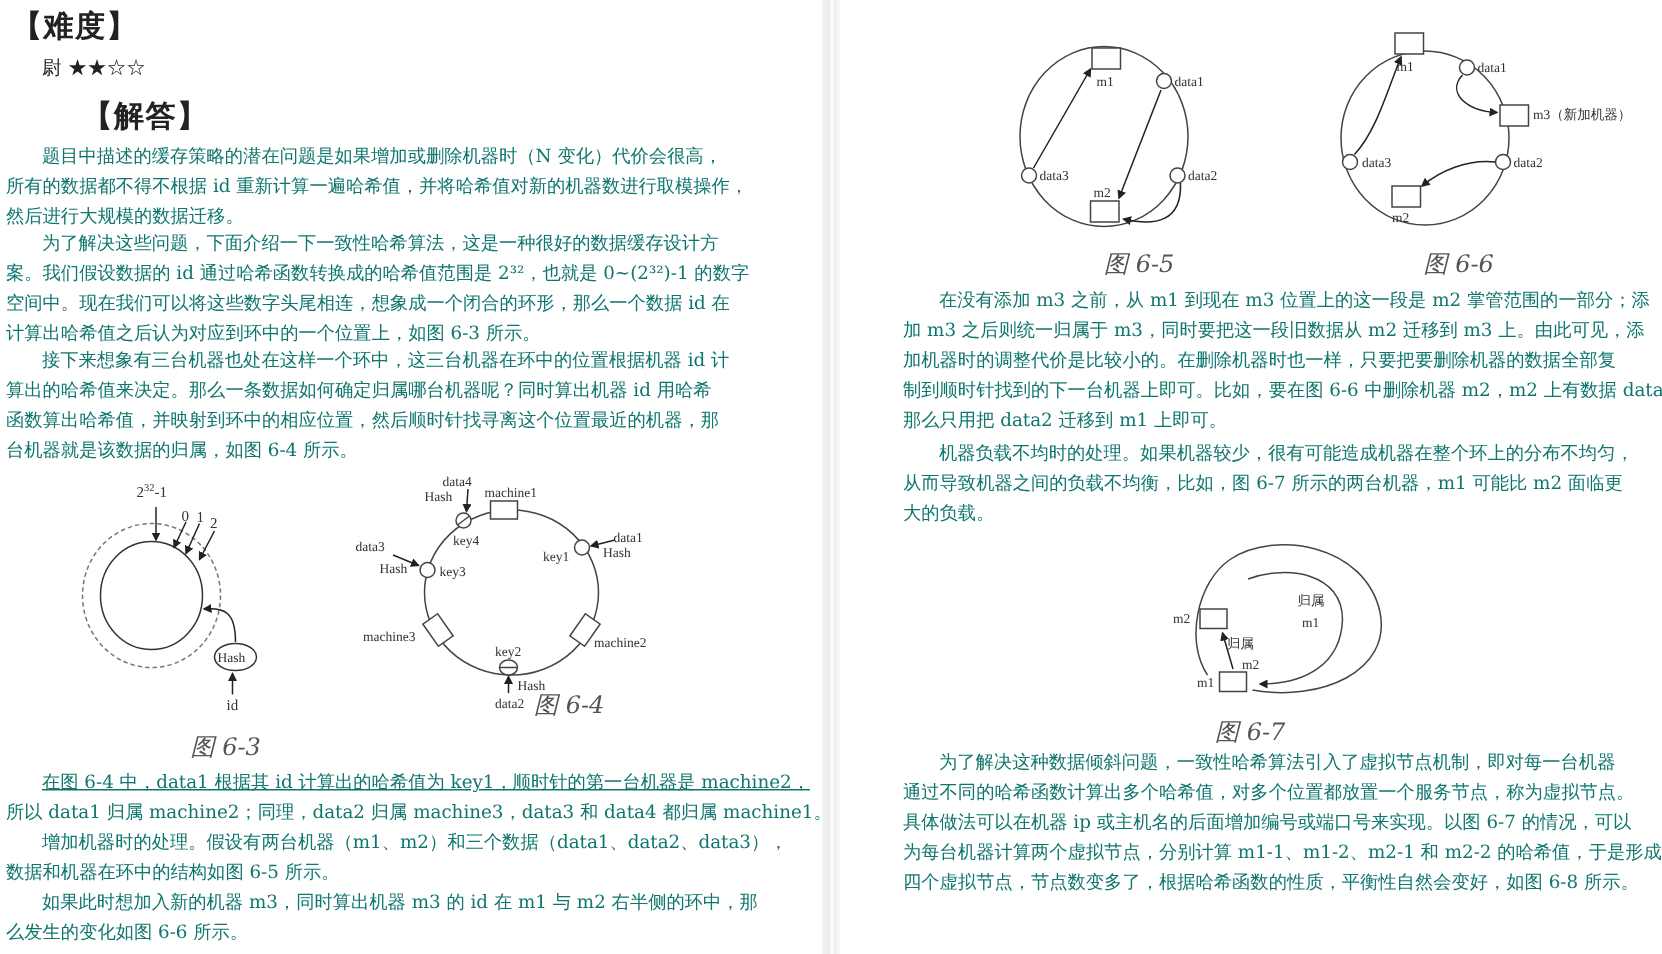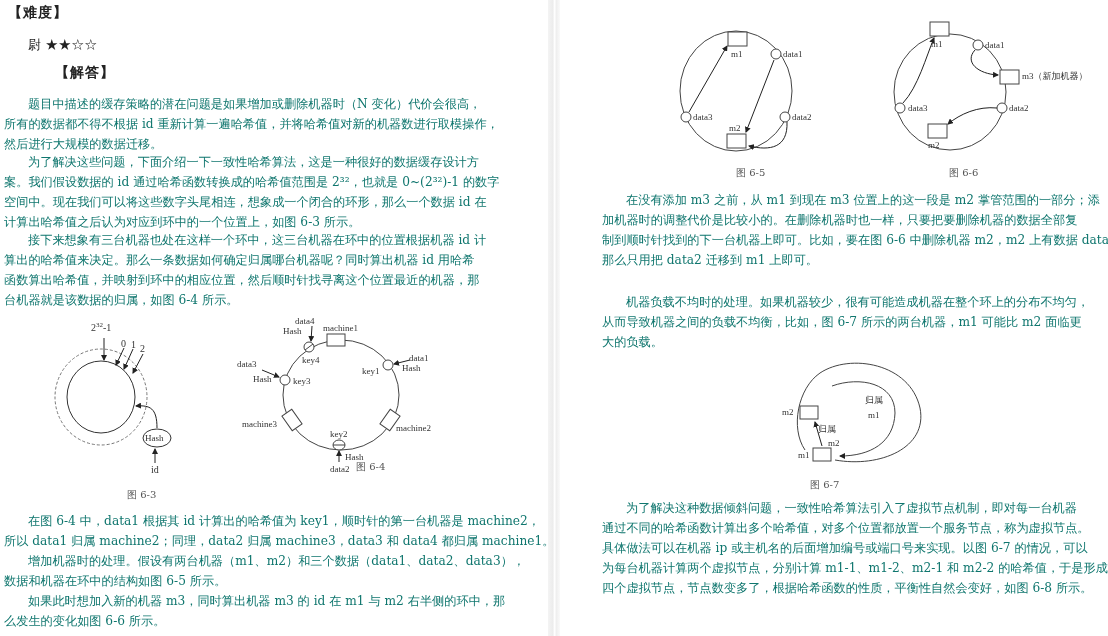--- a/index.html
+++ b/index.html
@@ -3,24 +3,24 @@
 <meta charset="utf-8">
 <style>
   html, body { margin:0; padding:0; }
   body { width:1108px; height:636px; overflow:hidden; background:#fff; position:relative;
          font-family:"DejaVu Serif","Liberation Serif",serif; color:#222; }
   .page { position:absolute; top:0; height:636px; background:#fff; overflow:hidden; }
   .page-left { left:0; width:548px; }
   .page-right { left:560px; width:548px; }
   .gutter { position:absolute; top:0; left:548px; width:12px; height:636px;
             background:linear-gradient(to right,#f4f4f4,#ececec 40%,#fff 55%,#efefef 70%,#fafafa); }
-  .heading { position:absolute; left:8px; font-size:14px; font-weight:bold; font-family:"DejaVu Sans","Liberation Sans",sans-serif; letter-spacing:1px; }
+  .heading { position:absolute; left:8px; font-size:20px; font-weight:bold; font-family:"DejaVu Sans","Liberation Sans",sans-serif; letter-spacing:1px; }
   .para { position:absolute; font-size:12.2px; line-height:20px; text-align:justify; text-indent:2em; margin:0; color:#0f766e; }
   .line { display:block; text-indent:0; white-space:nowrap; }
-  .caption { position:absolute; font-size:10px; color:#555; }
+  .caption { position:absolute; font-size:16px; color:#555;font-style:italic; }
   svg text { font-family:"Liberation Serif","DejaVu Serif",serif; fill:#333; }
 </style>
 </head>
 <body>
 
 <div class="page page-left">
   <div class="heading" style="top:4px;">【难度】</div>
   <div style="position:absolute; left:28px; top:36px; font-size:13px;">尉 ★★☆☆</div>
   <div class="heading" style="top:64px;margin-left:47px;">【解答】</div>
 
@@ -98,21 +98,21 @@
     <ellipse cx="89" cy="37" rx="5" ry="5" fill="#fff" stroke="#444"></ellipse>
     <line x1="85" y1="40" x2="93" y2="34" stroke="#444"></line>
     <text x="82" y="53" font-size="9">key4</text>
     <text x="75" y="14" font-size="9">data4</text>
     <text x="63" y="24" font-size="9">Hash</text>
     <line x1="92" y1="16" x2="91" y2="31" stroke="#222" marker-end="url(#ah2)"></line>
   </svg>
   <div class="caption" style="left:333px; top:460px;padding-left:23px;">图 6-4</div>
 
   <div class="para" style="left:4px; top:511px; width:488px;">
-    <span class="line" style="padding-left:24px;">在图 6-4 中，data1 根据其 id 计算出的哈希值为 key1，顺时针的第一台机器是 machine2，</span>
+    <span class="line" style="padding-left:24px;text-decoration:underline;">在图 6-4 中，data1 根据其 id 计算出的哈希值为 key1，顺时针的第一台机器是 machine2，</span>
     <span class="line">所以 data1 归属 machine2；同理，data2 归属 machine3，data3 和 data4 都归属 machine1。</span>
   </div>
   <div class="para" style="left:4px; top:551px; width:488px;">
     <span class="line" style="padding-left:24px;">增加机器时的处理。假设有两台机器（m1、m2）和三个数据（data1、data2、data3），</span>
     <span class="line">数据和机器在环中的结构如图 6-5 所示。</span>
   </div>
   <div class="para" style="left:4px; top:591px; width:488px;">
     <span class="line" style="padding-left:24px;">如果此时想加入新的机器 m3，同时算出机器 m3 的 id 在 m1 与 m2 右半侧的环中，那</span>
     <span class="line">么发生的变化如图 6-6 所示。</span>
   </div>
@@ -165,20 +165,21 @@
     <ellipse cx="22" cy="96" rx="5" ry="5" fill="#fff" stroke="#444"></ellipse>
     <text x="30" y="99" font-size="9">data3</text>
     <path d="M25,91 C40,75 48,45 56,26" fill="none" stroke="#222" marker-end="url(#ah4)"></path>
     <path d="M97,38 C86,50 100,62 120,63" fill="none" stroke="#222" marker-end="url(#ah4)"></path>
     <path d="M119,96 C100,94 82,102 70,112" fill="none" stroke="#222" marker-end="url(#ah4)"></path>
   </svg>
   <div class="caption" style="left:389px; top:166px;text-align:center;">图 6-6</div>
 
   <div class="para" style="left:42px; top:190px; width:500px;">
     <span class="line" style="padding-left:24px;">在没有添加 m3 之前，从 m1 到现在 m3 位置上的这一段是 m2 掌管范围的一部分；添</span>
+    <span class="line">加 m3 之后则统一归属于 m3，同时要把这一段旧数据从 m2 迁移到 m3 上。由此可见，添</span>
     <span class="line">加机器时的调整代价是比较小的。在删除机器时也一样，只要把要删除机器的数据全部复</span>
     <span class="line">制到顺时针找到的下一台机器上即可。比如，要在图 6-6 中删除机器 m2，m2 上有数据 data2，</span>
     <span class="line">那么只用把 data2 迁移到 m1 上即可。</span>
   </div>
   <div class="para" style="left:42px; top:292px; width:500px;">
     <span class="line" style="padding-left:24px;">机器负载不均时的处理。如果机器较少，很有可能造成机器在整个环上的分布不均匀，</span>
     <span class="line">从而导致机器之间的负载不均衡，比如，图 6-7 所示的两台机器，m1 可能比 m2 面临更</span>
     <span class="line">大的负载。</span>
   </div>
 

